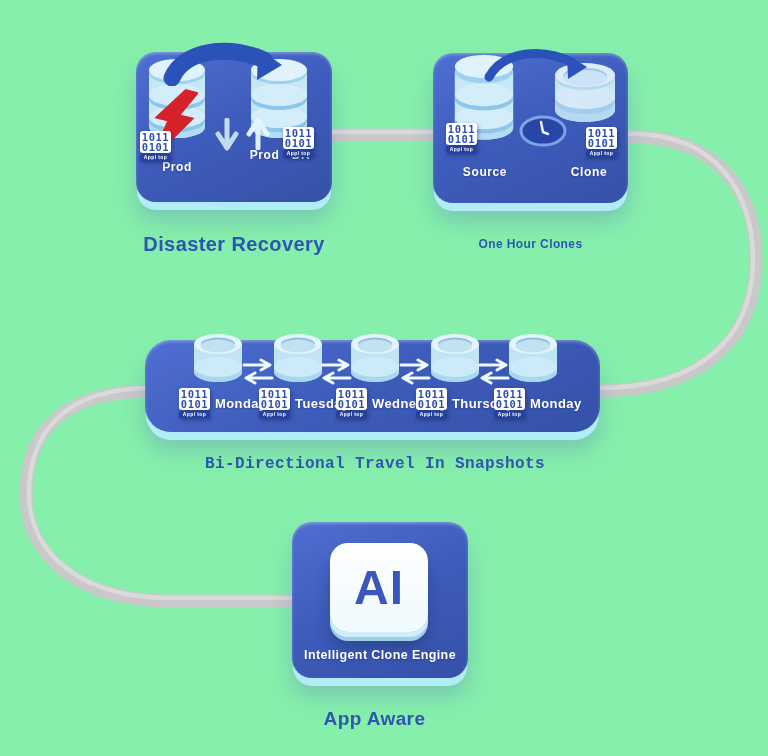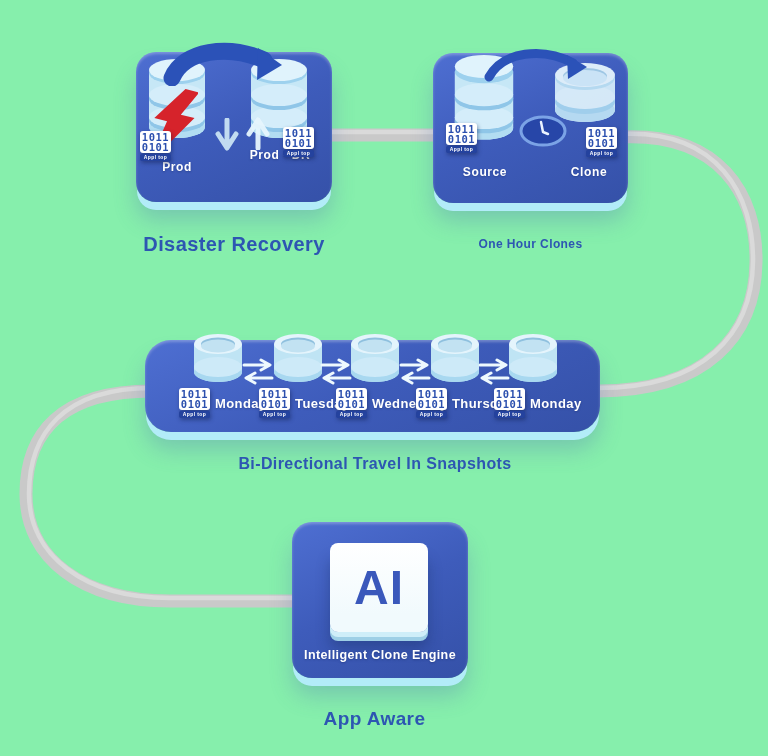--- a/index.html
+++ b/index.html
@@ -62,33 +62,33 @@
   .snap-cyl{position:absolute;left:16px;top:0;width:54px;height:56px;}
   .snap-foot{position:absolute;left:4px;top:57px;display:flex;align-items:center;gap:5px;white-space:nowrap;}
   .snap-foot .badge{position:relative;flex:0 0 auto;}
   .day-label{color:#fff;font-weight:800;font-size:13px;letter-spacing:.4px;text-shadow:0 1px 2px rgba(20,40,100,.4);}
   .s1{left:30px;} .s2{left:110px;} .s3{left:187px;} .s4{left:267px;} .s5{left:345px;}
   .biarrow{position:absolute;top:18px;width:36px;height:27px;}
   .a1{left:95px;} .a2{left:173px;} .a3{left:252px;} .a4{left:331px;}
 
   
   .ai-chip{
-    position:absolute;left:38px;top:21px;width:98px;height:89px;border-radius:8px;
+    position:absolute;left:38px;top:21px;width:98px;height:89px;border-radius:18px;
     background:linear-gradient(180deg,#ffffff 0%,#f1fafd 80%);
     box-shadow:0 5px 0 #cfeef9, 0 9px 0 #9ecfe6, 0 16px 14px rgba(20,40,90,.35);
     display:flex;align-items:center;justify-content:center;
   }
   .ai-chip span{color:#3a58bb;font-weight:800;font-size:48px;letter-spacing:1px;}
   .ai-sub{position:absolute;left:0;top:126px;width:100%;text-align:center;color:#fff;font-weight:800;font-size:12.5px;letter-spacing:.4px;text-shadow:0 1px 2px rgba(20,40,100,.4);}
 
   
   .caption{position:absolute;z-index:2;color:var(--caption-blue);font-weight:800;text-align:center;letter-spacing:.4px;}
   .dr-caption{left:64px;top:234px;width:340px;font-size:20px;line-height:21px;}
   .clone-caption{left:428px;top:237px;width:205px;font-size:12px;}
-  .bar-caption{left:170px;top:455px;width:410px;font-size:16px;}
+  .bar-caption{left:170px;top:455px;width:410px;font-size:16px;font-family:Liberation Mono, monospace;}
   .ai-caption{left:272px;top:708px;width:205px;font-size:19px;}
 </style>
 </head>
 <body>
 
 <div class="canvas">
 
   <svg class="connector" width="768" height="756" viewBox="0 0 768 756">
     <g fill="none" stroke-linecap="round">
       <g stroke="#c9c9c9" stroke-width="13">

